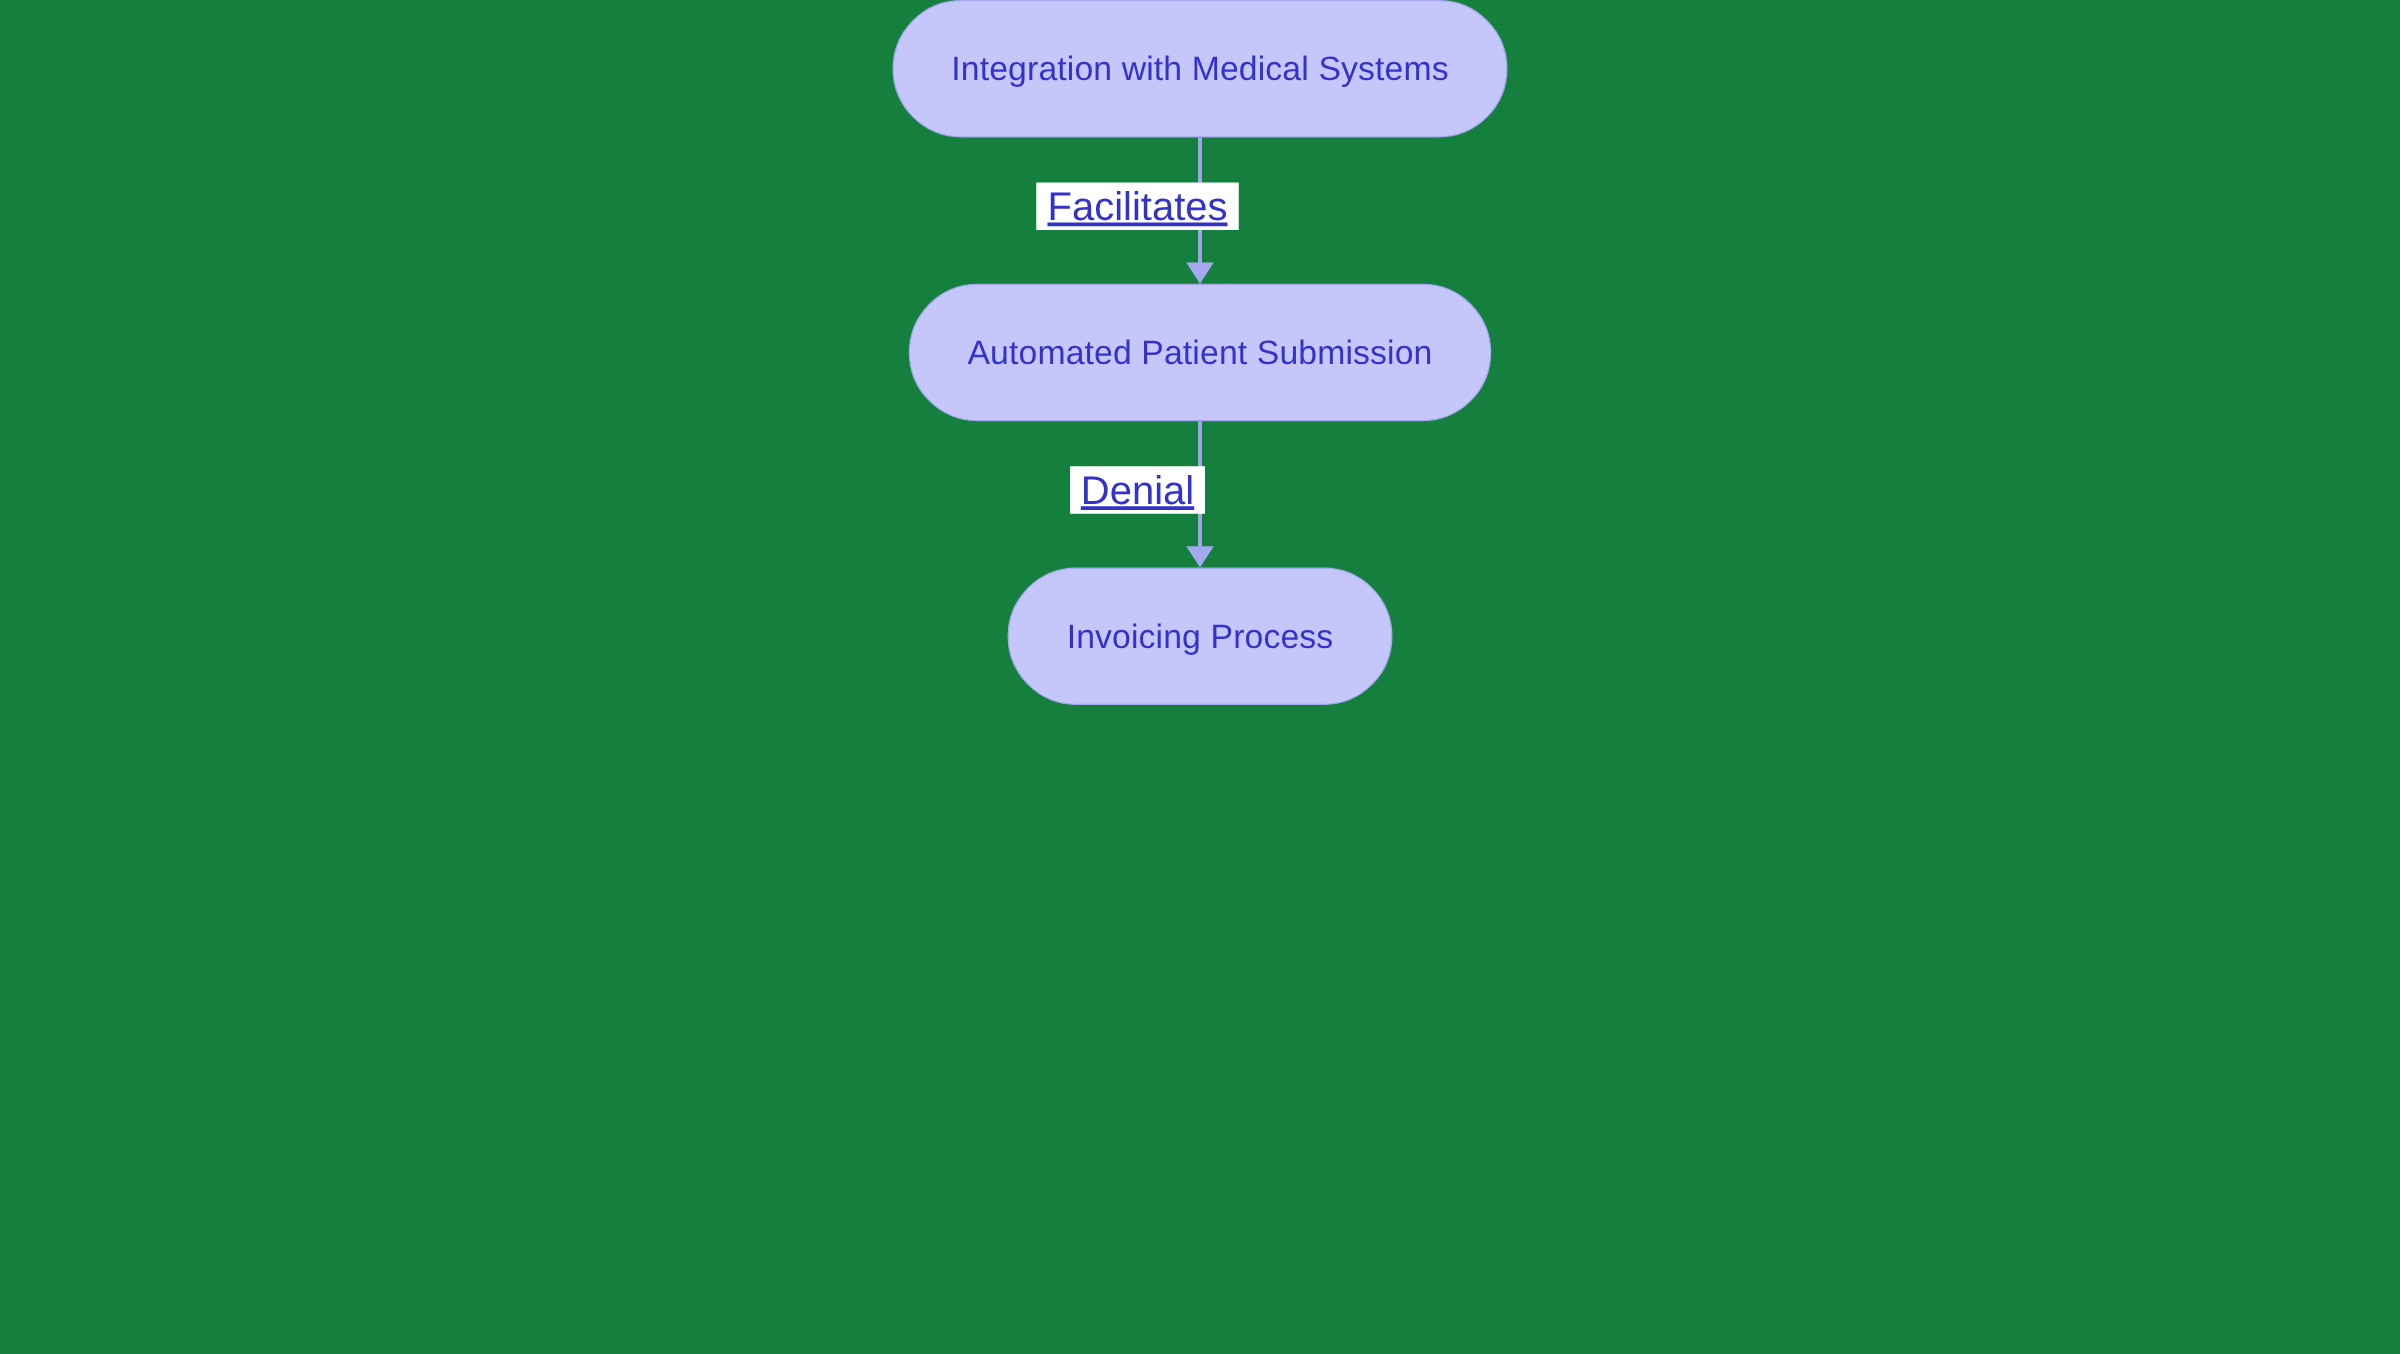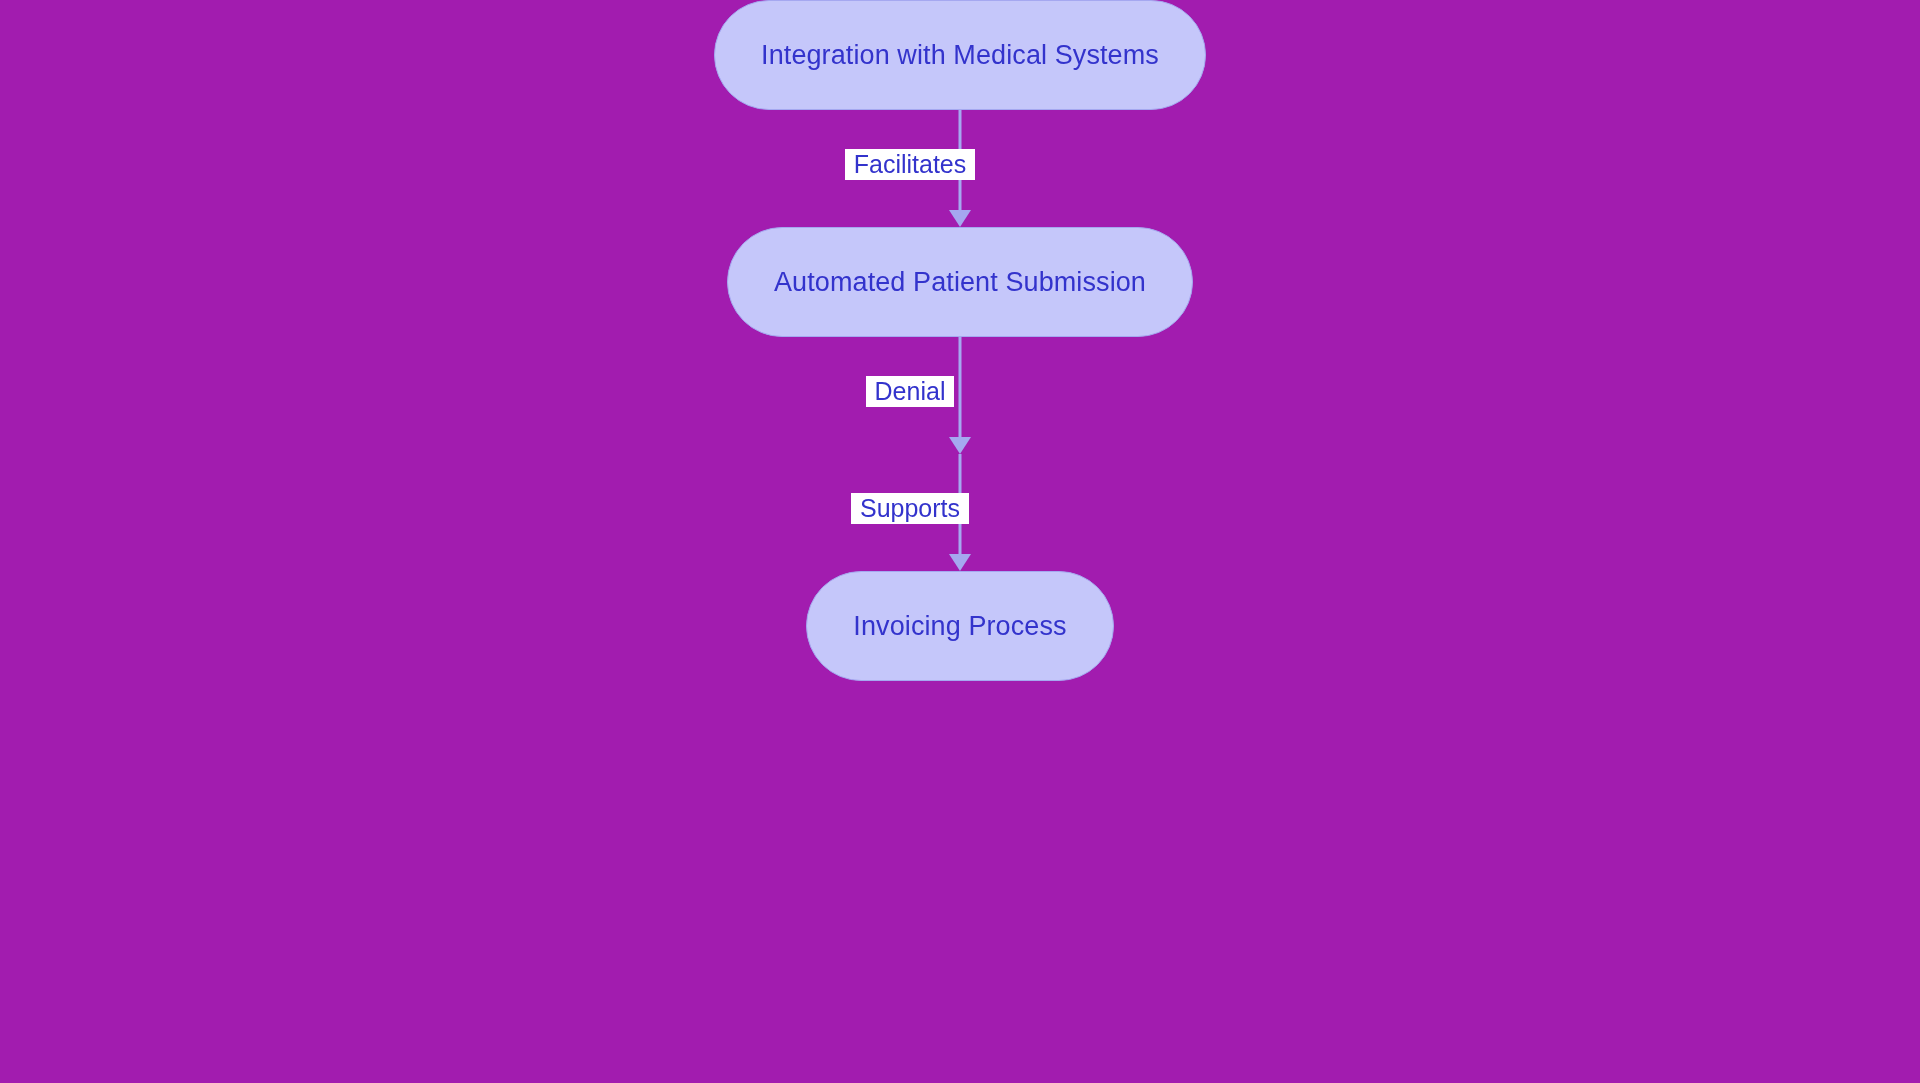--- a/index.html
+++ b/index.html
@@ -12,21 +12,21 @@
     width: 1920px;
     height: 1083px;
     overflow: hidden;
     font-family: "Liberation Sans", sans-serif;
   }
 
   #flow-canvas {
     position: relative;
     width: 1920px;
     height: 1083px;
-    background: #a21caf;
+    background: #15803d;
   }
 
   
   .chain {
     position: absolute;
     left: 0;
     top: 0;
     width: 1920px;
     height: 1083px;
     display: flex;
@@ -83,26 +83,27 @@
     width: 0;
     height: 0;
     border-left: 11px solid transparent;
     border-right: 11px solid transparent;
     border-top: 17px solid #a5a8f0;
   }
   .edge-label {
     position: relative;
     z-index: 3;
     color: #3333cc;
-    font-size: 25px;
+    font-size: 32px;
     line-height: 1;
     background: #ffffff;
     padding: 3px 9px;
     white-space: nowrap;
     transform: translateX(-50px) translateY(-4px);
+    text-decoration: underline;
   }
 </style>
 </head>
 <body>
 
 <div id="flow-canvas">
   <div class="chain">
 
     <div class="node">
       <span>Integration with Medical Systems</span>
@@ -118,25 +119,20 @@
       <span>Automated Patient Submission</span>
     </div>
 
     <div class="edge">
       <span class="edge-line"></span>
       <span class="edge-arrowhead"></span>
       <span class="edge-label">Denial</span>
     </div>
 
 
-    <div class="edge">
-      <span class="edge-line"></span>
-      <span class="edge-arrowhead"></span>
-      <span class="edge-label">Supports</span>
-    </div>
 
     <div class="node">
       <span>Invoicing Process</span>
     </div>
 
 
 
   </div>
 </div>
 

